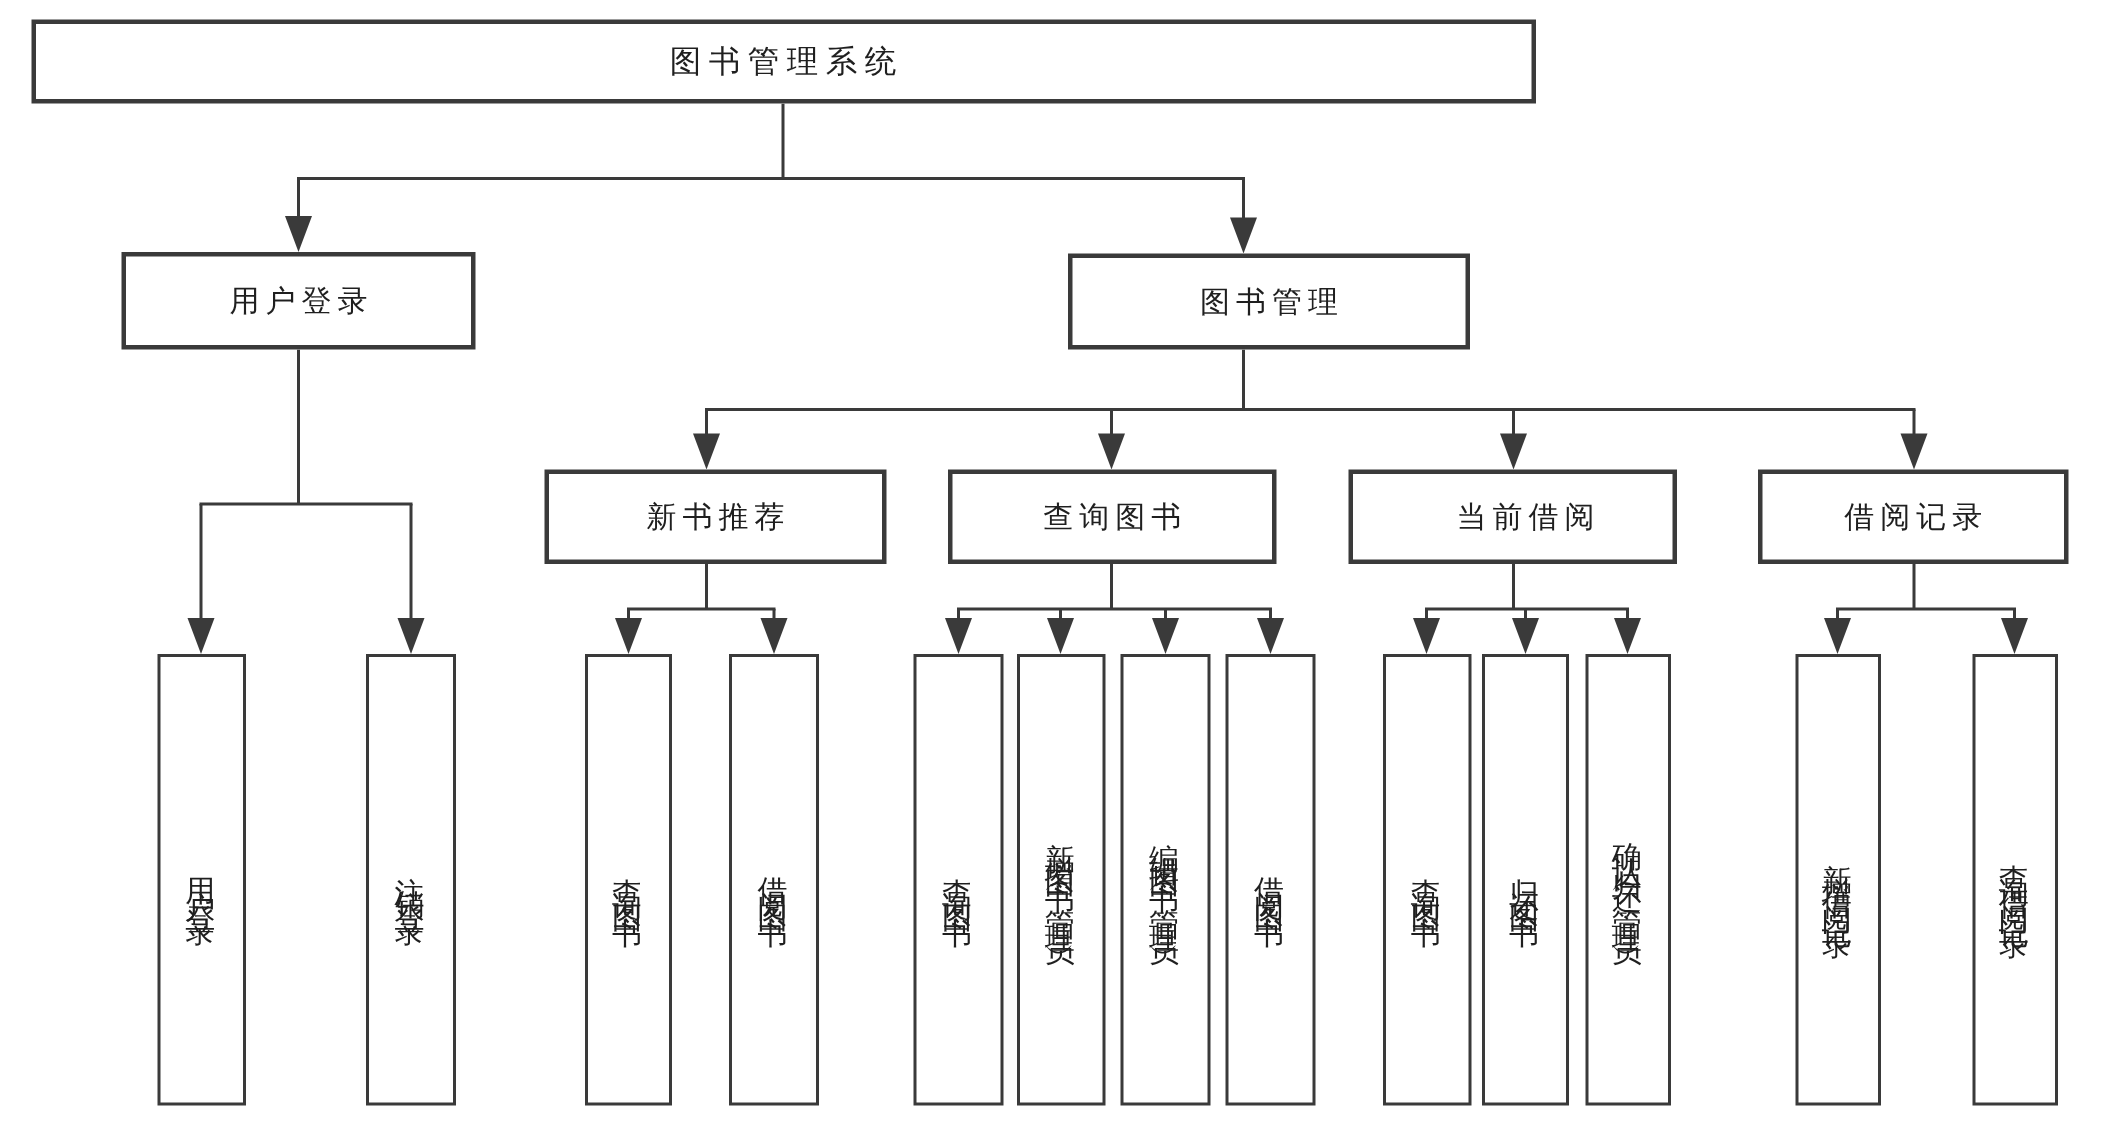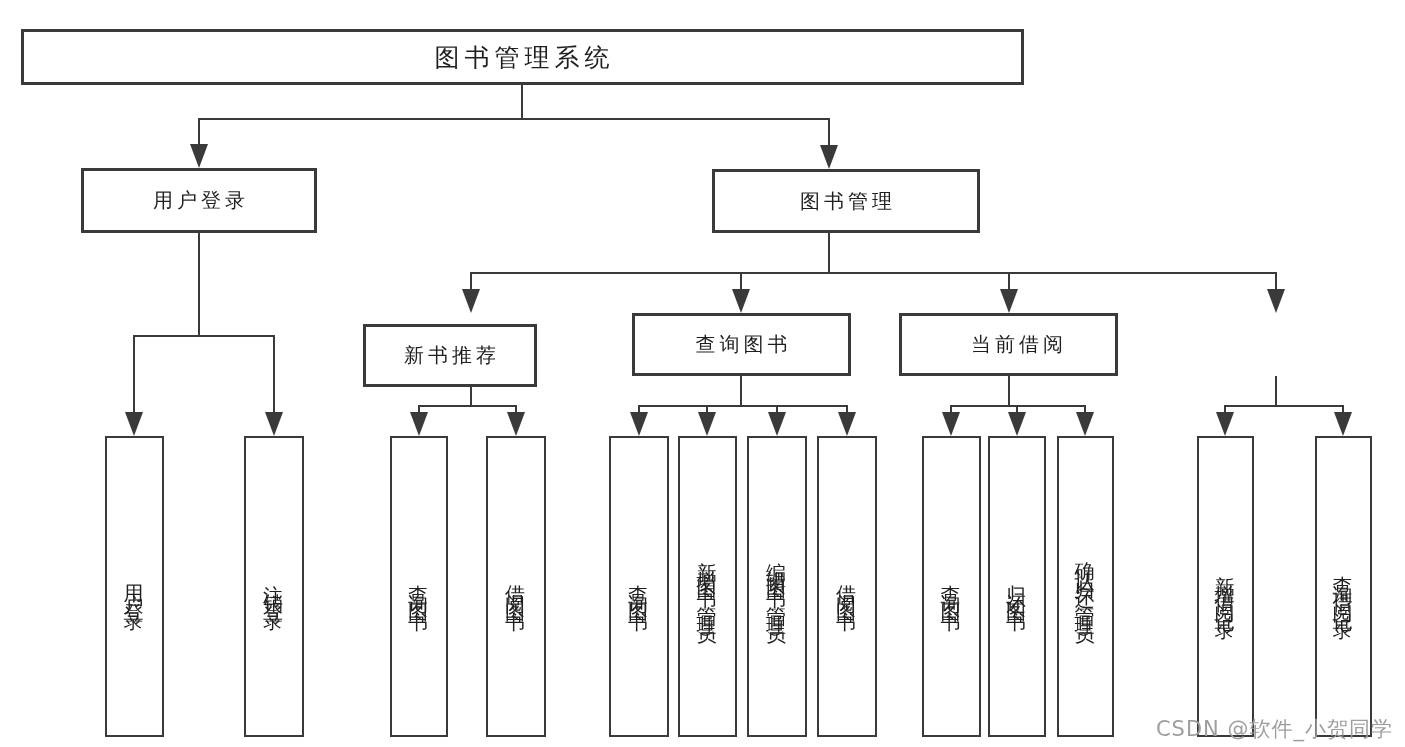--- a/index.html
+++ b/index.html
@@ -27,23 +27,22 @@
     display: flex;
     align-items: center;
     justify-content: center;
     color: #1f1f1f;
     font-size: 20px;
     letter-spacing: 4px;
     text-indent: 4px;
     white-space: nowrap;
   }
   .box.root {
-    font-size: 25px;
+    font-size: 21px;
     letter-spacing: 5px;
-    margin-top: 16px;
   }
   .box.leaf {
     border-width: 2px;
     writing-mode: vertical-rl;
     text-orientation: mixed;
     font-size: 20px;
     letter-spacing: 9px;
     text-indent: 0;
     white-space: normal;
   }
@@ -115,36 +114,36 @@
       <div style="position: absolute; left: 1216px; top: 412px; width: 0px; height: 0px; border-left: 9px solid transparent; border-right: 9px solid transparent; border-top: 24px solid rgb(58, 58, 58);"></div>
       <div style="position: absolute; left: 1342px; top: 406px; width: 2px; height: 8px; background: rgb(58, 58, 58);"></div>
       <div style="position: absolute; left: 1334px; top: 412px; width: 0px; height: 0px; border-left: 9px solid transparent; border-right: 9px solid transparent; border-top: 24px solid rgb(58, 58, 58);"></div>
     </div>
 
   <div class="box root" style="left:21px;top:13px;width:1003px;height:56px;">图书管理系统</div>
 
   <div class="box" style="left:81px;top:168px;width:236px;height:65px;">用户登录</div>
   <div class="box" style="left:712px;top:169px;width:268px;height:64px;">图书管理</div>
 
-  <div class="box" style="left:363px;top:324px;width:174px;height:63px;">新书推荐</div>
+  <div class="box" style="left:363px;top:313px;width:228px;height:63px;">新书推荐</div>
   <div class="box" style="left:632px;top:313px;width:219px;height:63px;">查询图书</div>
   <div class="box" style="left:899px;top:313px;width:219px;height:63px;padding-left:17px;">当前借阅</div>
+  <div class="box" style="left:1172px;top:313px;width:207px;height:63px;">借阅记录</div>
 
   <div class="box leaf" style="left:105px;top:436px;width:59px;height:301px;">用户登录</div>
   <div class="box leaf" style="left:244px;top:436px;width:60px;height:301px;">注销登录</div>
 
   <div class="box leaf" style="left:390px;top:436px;width:58px;height:301px;">查询图书</div>
   <div class="box leaf" style="left:486px;top:436px;width:60px;height:301px;">借阅图书</div>
 
   <div class="box leaf" style="left:609px;top:436px;width:60px;height:301px;">查询图书</div>
   <div class="box leaf" style="left:678px;top:436px;width:59px;height:301px;">新增图书（管理员）</div>
   <div class="box leaf" style="left:747px;top:436px;width:60px;height:301px;">编辑图书（管理员）</div>
   <div class="box leaf" style="left:817px;top:436px;width:60px;height:301px;">借阅图书</div>
 
   <div class="box leaf" style="left:922px;top:436px;width:59px;height:301px;">查询图书</div>
   <div class="box leaf" style="left:988px;top:436px;width:58px;height:301px;">归还图书</div>
   <div class="box leaf" style="left:1057px;top:436px;width:57px;height:301px;">确认归还（管理员）</div>
 
   <div class="box leaf" style="left:1197px;top:436px;width:57px;height:301px;">新增借阅记录</div>
   <div class="box leaf" style="left:1315px;top:436px;width:57px;height:301px;">查询借阅记录</div>
 
-  <div class="watermark">CSDN @软件_小贺同学</div>
 </div>
 
 </body></html>

